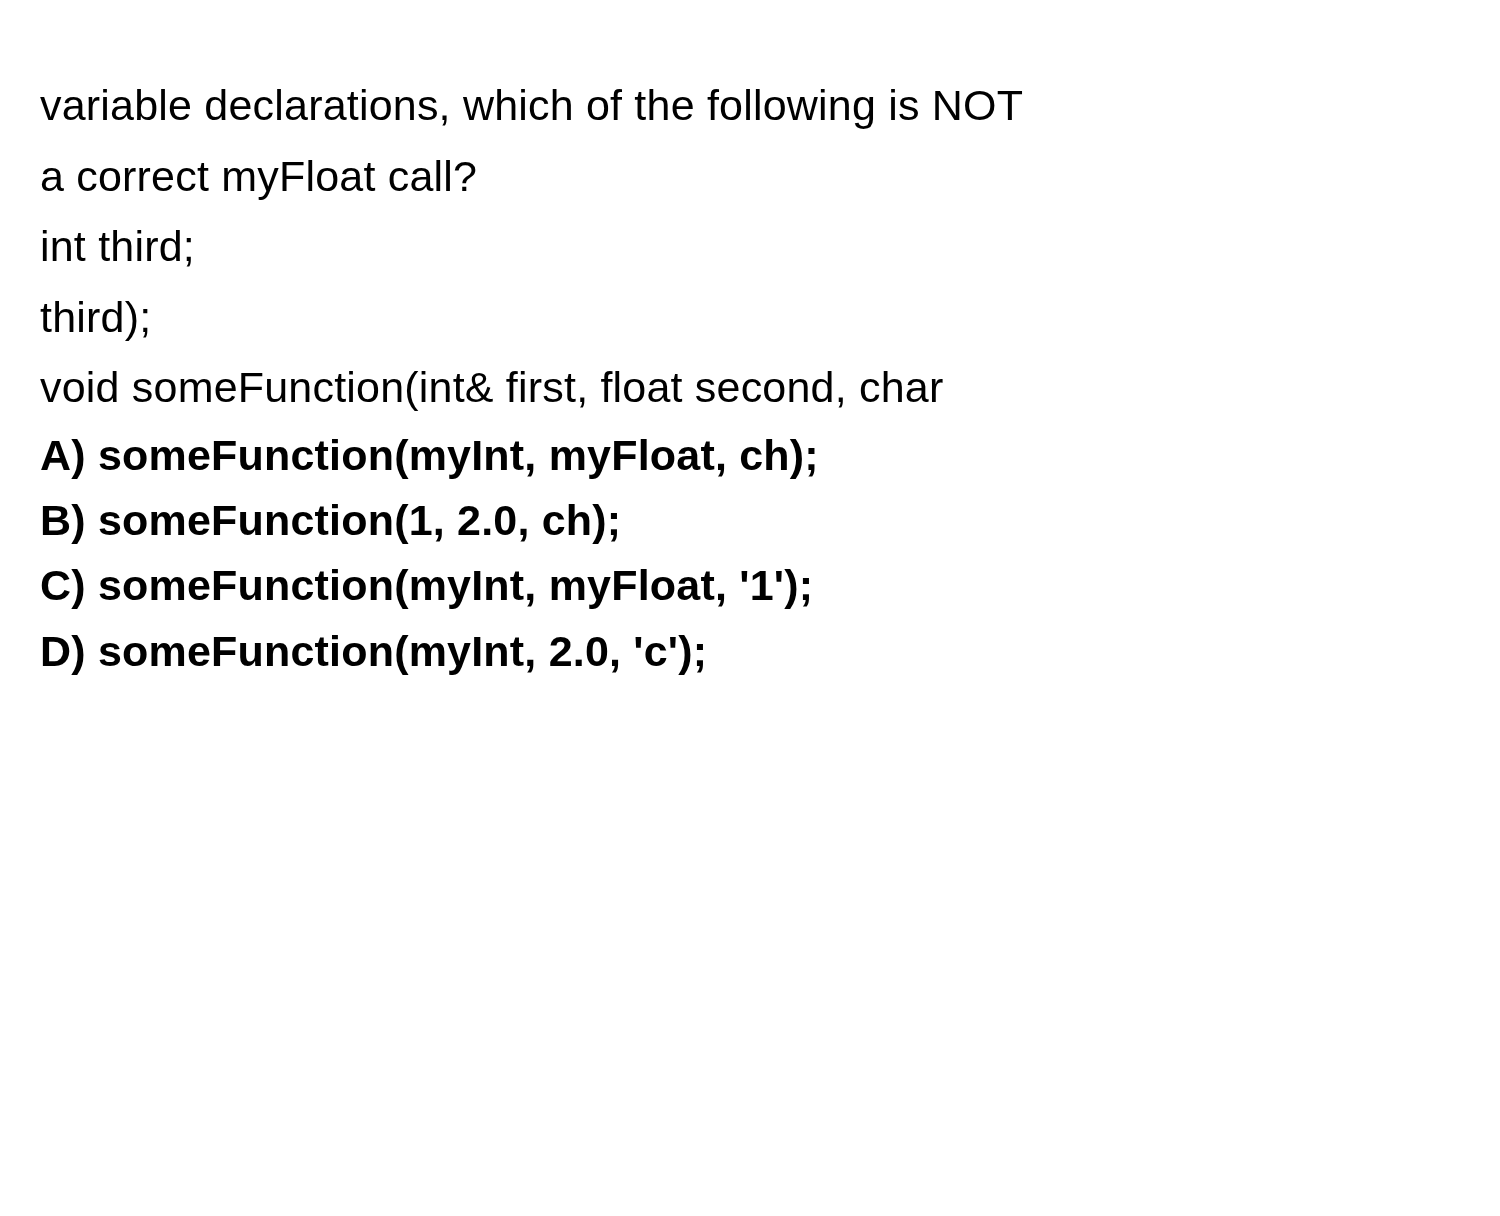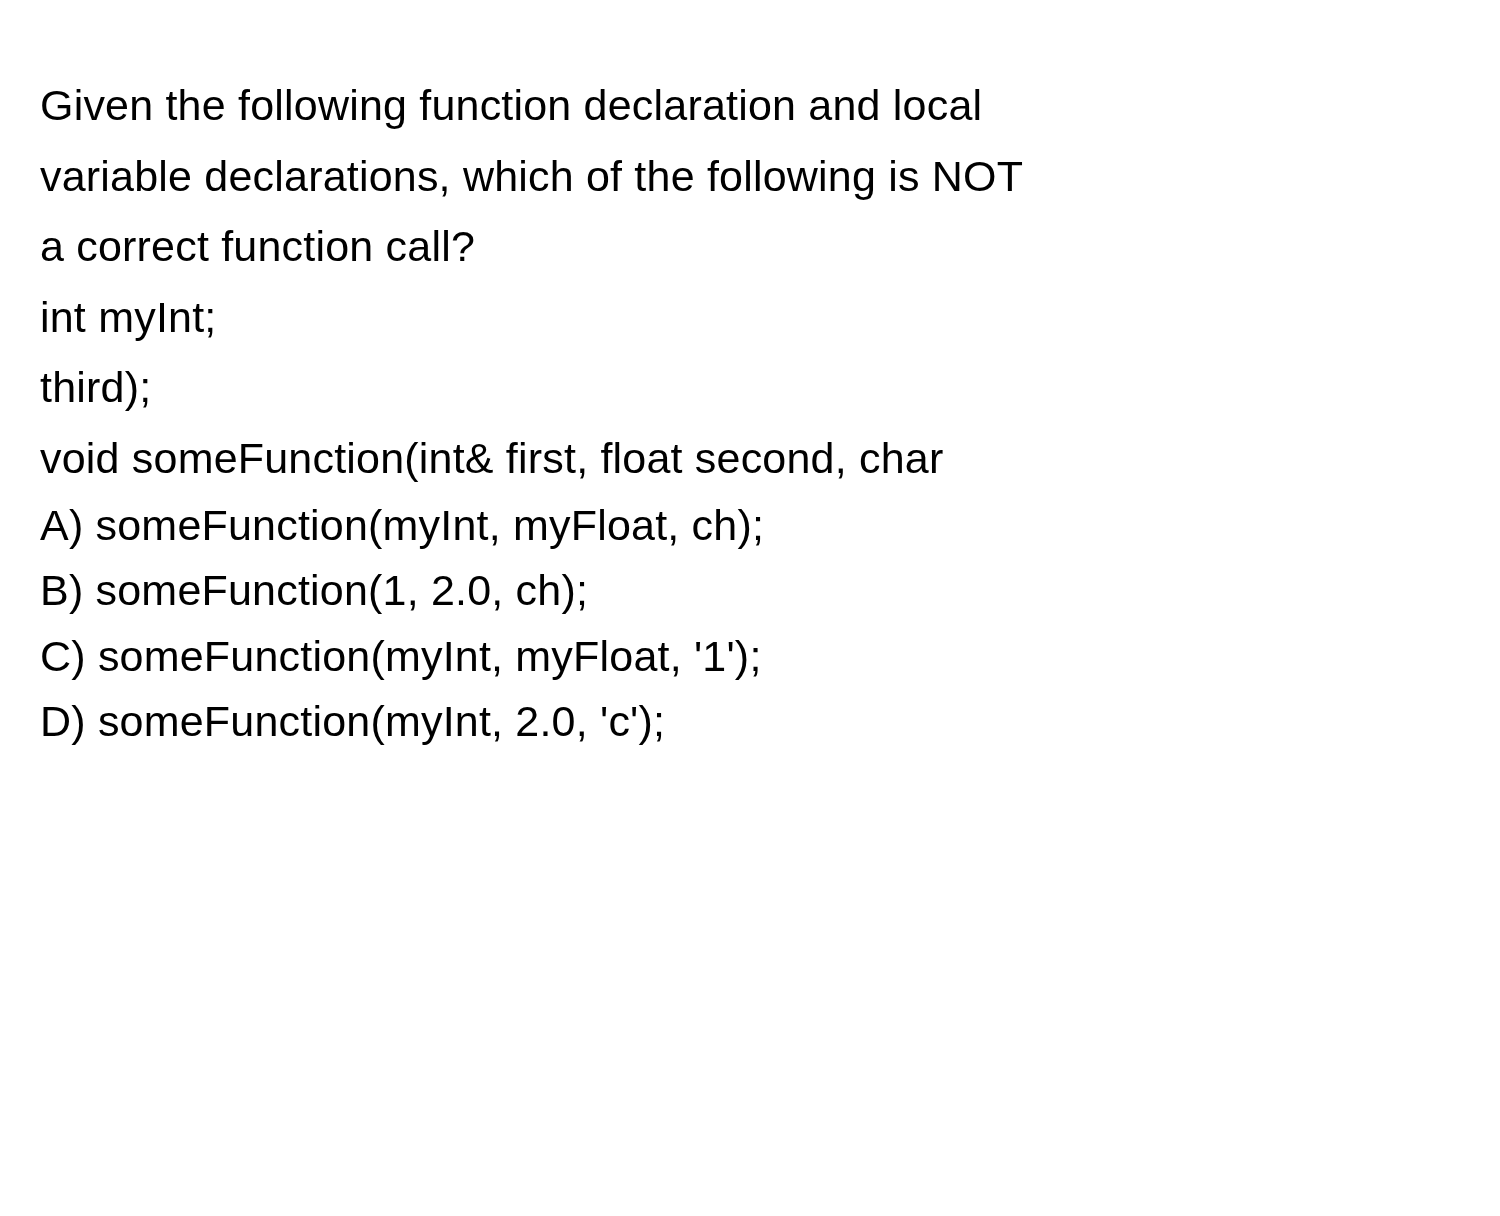--- a/index.html
+++ b/index.html
@@ -19,29 +19,29 @@
       font-size: 43px;
       line-height: 1.64;
       letter-spacing: 0.2px;
     }
     .question-line {
       display: block;
     }
     .option-line {
       display: block;
       line-height: 1.52;
+      font-weight: bold;
     }
   </style>
 </head>
 <body>
 
 <div class="content">
-  <span class="question-line">Given the following function declaration and local</span>
   <span class="question-line">variable declarations, which of the following is NOT</span>
-  <span class="question-line">a correct function call?</span>
-  <span class="question-line">int myInt;</span>
+  <span class="question-line">a correct myFloat call?</span>
+  <span class="question-line">int third;</span>
   <span class="question-line">third);</span>
   <span class="question-line">void someFunction(int&amp; first, float second, char</span>
   <span class="option-line">A) someFunction(myInt, myFloat, ch);</span>
   <span class="option-line">B) someFunction(1, 2.0, ch);</span>
   <span class="option-line">C) someFunction(myInt, myFloat, '1');</span>
   <span class="option-line">D) someFunction(myInt, 2.0, 'c');</span>
 </div>
 
 </body></html>

